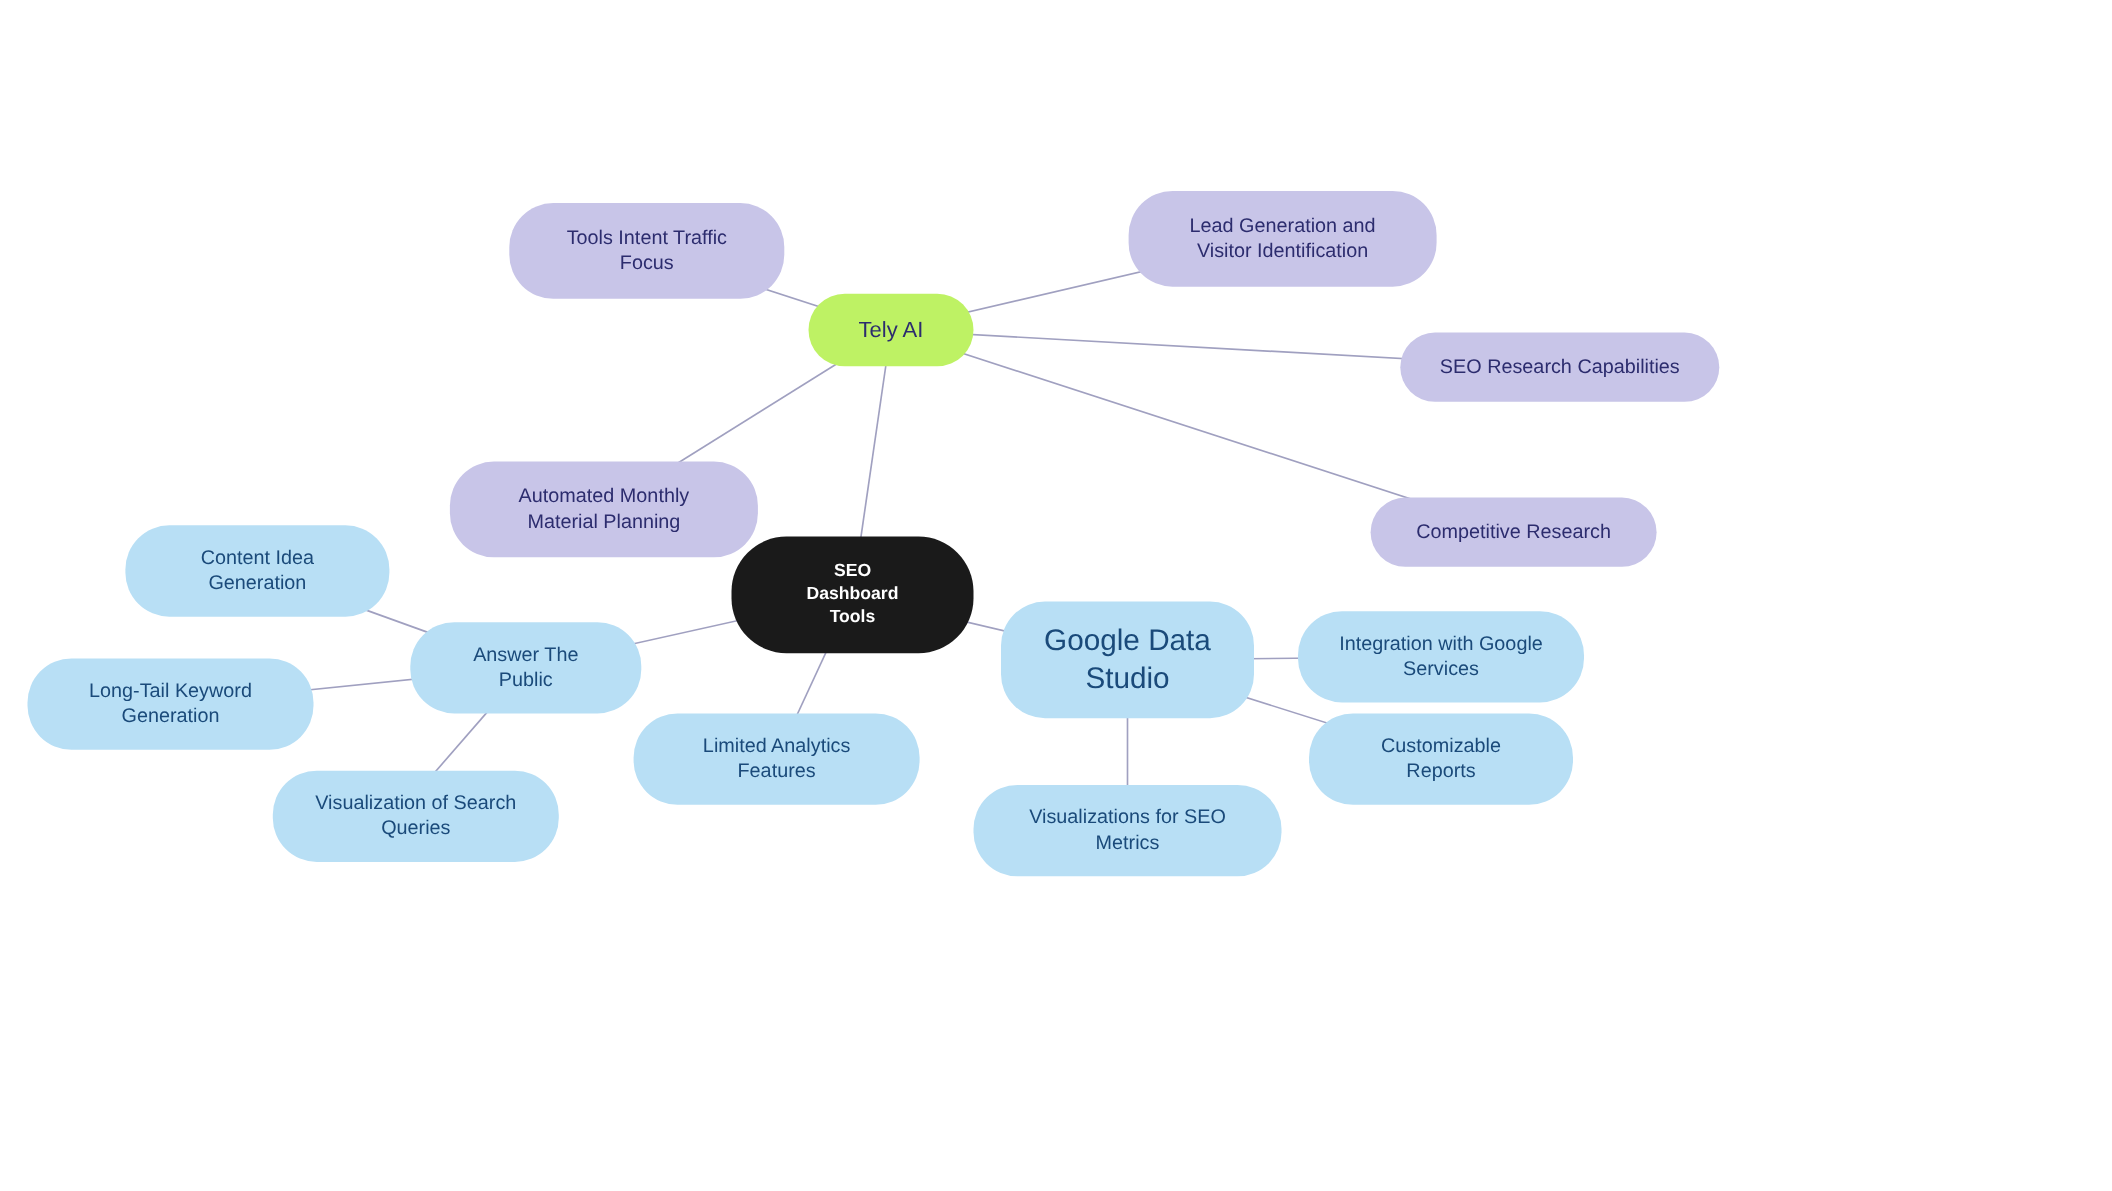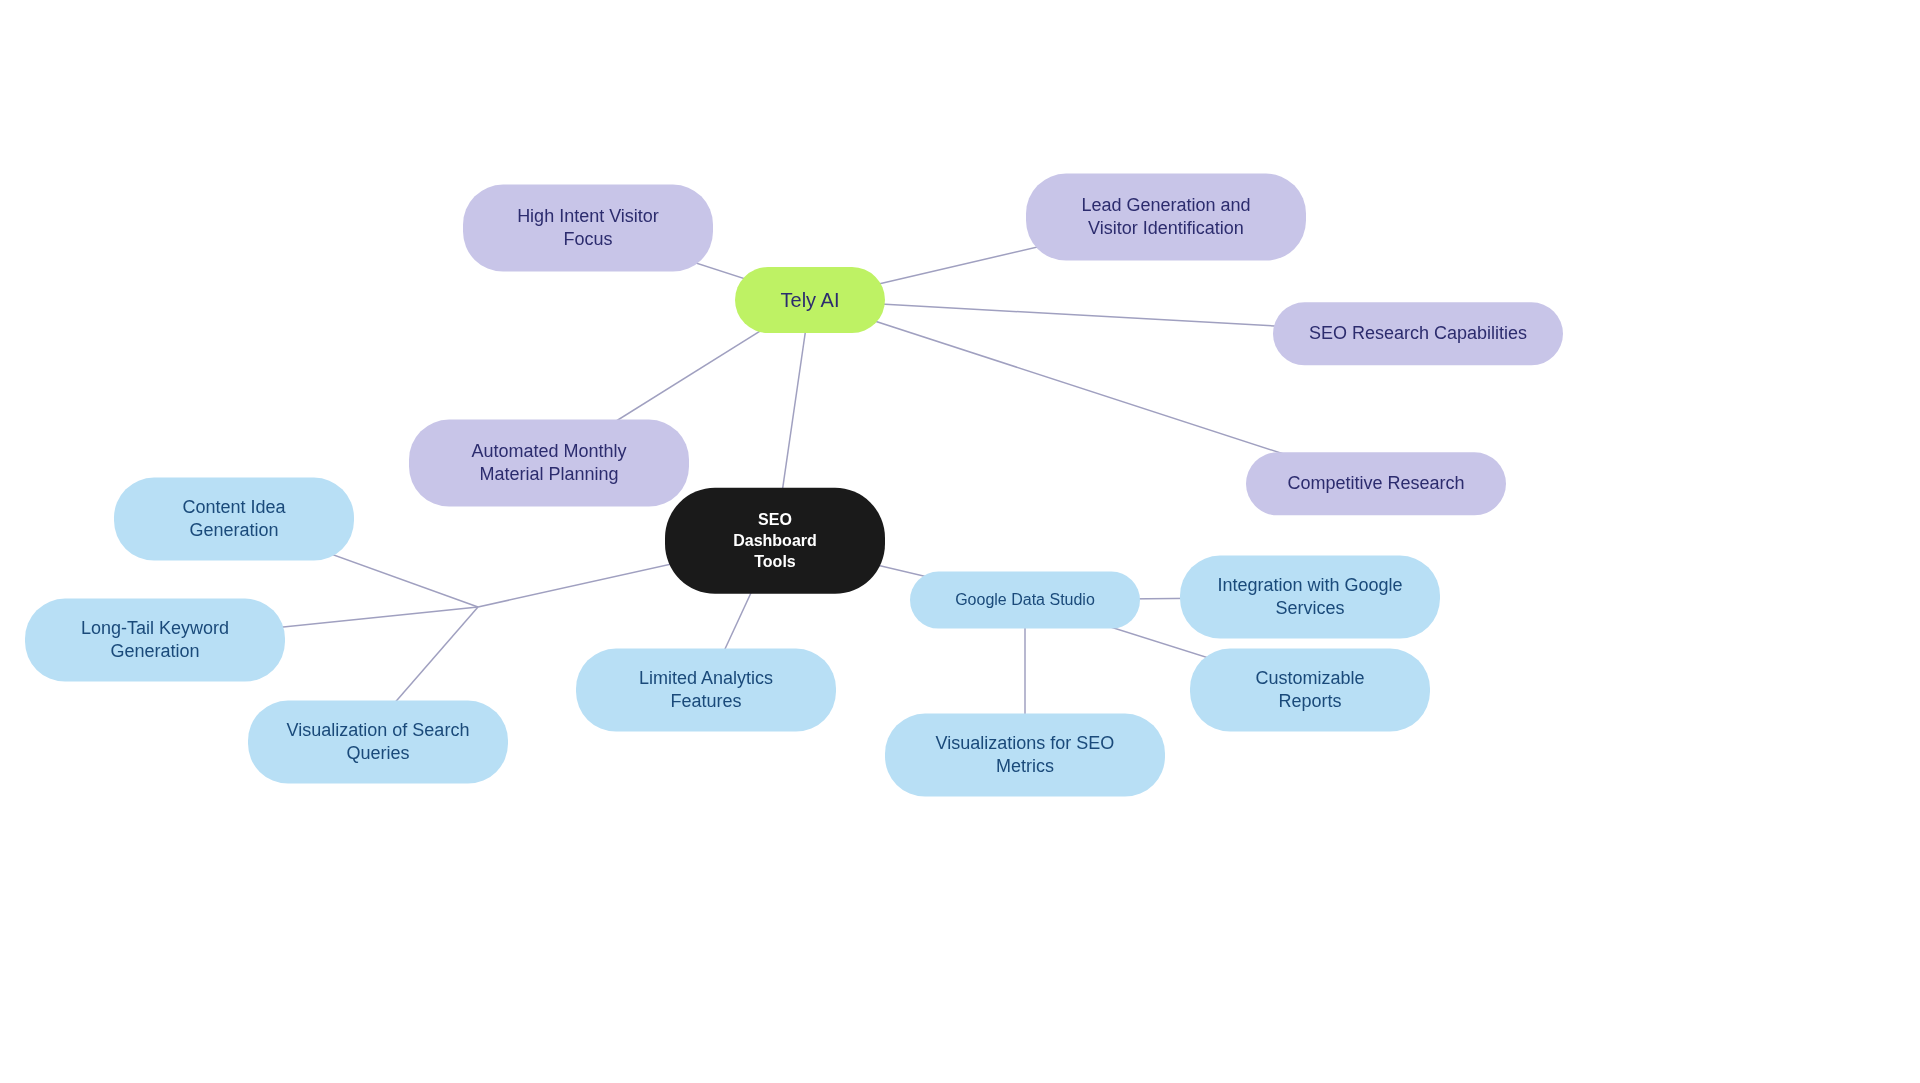--- a/index.html
+++ b/index.html
@@ -99,38 +99,39 @@
 
     <line x1="1025" y1="600" x2="1025" y2="755" stroke="#a0a0c0" stroke-width="1.5"></line>
   </svg>
 
   <div class="node node-center" style="left: 775px; top: 541px; width: 220px;">SEO Dashboard Tools</div>
 
   <div class="node node-purple node-tely" style="left: 810px; top: 300px; width: 150px;">Tely AI</div>
 
   <div class="node node-purple" style="left: 1166px; top: 217px; width: 280px;">Lead Generation and Visitor Identification</div>
 
-  <div class="node node-purple" style="left: 588px; top: 228px; width: 250px;">High Intent Visitor Focus</div>
+  <div class="node node-purple" style="left: 588px; top: 228px; width: 250px;">Tools Intent Traffic Focus</div>
 
   <div class="node node-purple" style="left: 1418px; top: 334px; width: 290px;">SEO Research Capabilities</div>
 
   <div class="node node-purple" style="left: 549px; top: 463px; width: 280px;">Automated Monthly Material Planning</div>
 
   <div class="node node-purple" style="left: 1376px; top: 484px; width: 260px;">Competitive Research</div>
 
+  <div class="node node-blue" style="left: 478px; top: 607px; width: 210px;">Answer The Public</div>
 
   <div class="node node-blue" style="left: 234px; top: 519px; width: 240px;">Content Idea Generation</div>
 
   <div class="node node-blue" style="left: 155px; top: 640px; width: 260px;">Long-Tail Keyword Generation</div>
 
   <div class="node node-blue" style="left: 378px; top: 742px; width: 260px;">Visualization of Search Queries</div>
 
   <div class="node node-blue" style="left: 706px; top: 690px; width: 260px;">Limited Analytics Features</div>
 
-  <div class="node node-blue" style="left: 1025px; top: 600px; width: 230px; font-size: 16px;">Google Data Studio</div>
+  <div class="node node-blue" style="left: 1025px; top: 600px; width: 230px; font-size: 27px;">Google Data Studio</div>
 
   <div class="node node-blue" style="left: 1310px; top: 597px; width: 260px;">Integration with Google Services</div>
 
   <div class="node node-blue" style="left: 1310px; top: 690px; width: 240px;">Customizable Reports</div>
 
   <div class="node node-blue" style="left: 1025px; top: 755px; width: 280px;">Visualizations for SEO Metrics</div>
 
 </div>
 
 </body></html>

